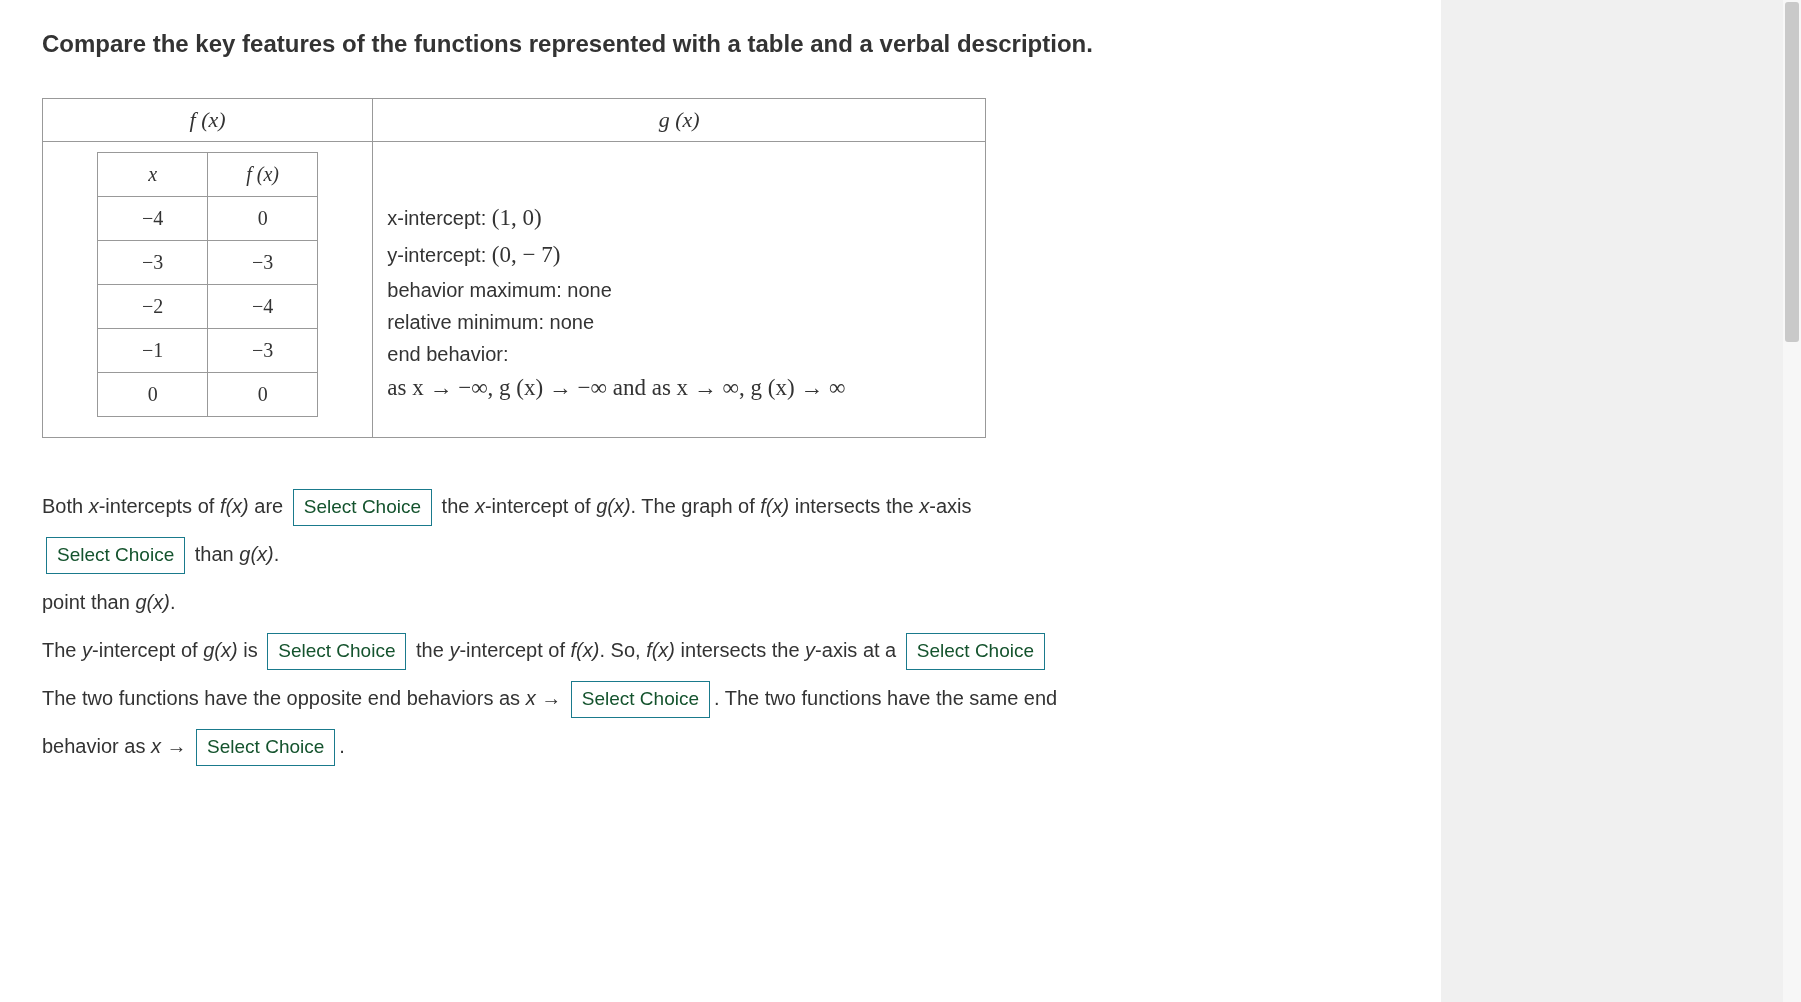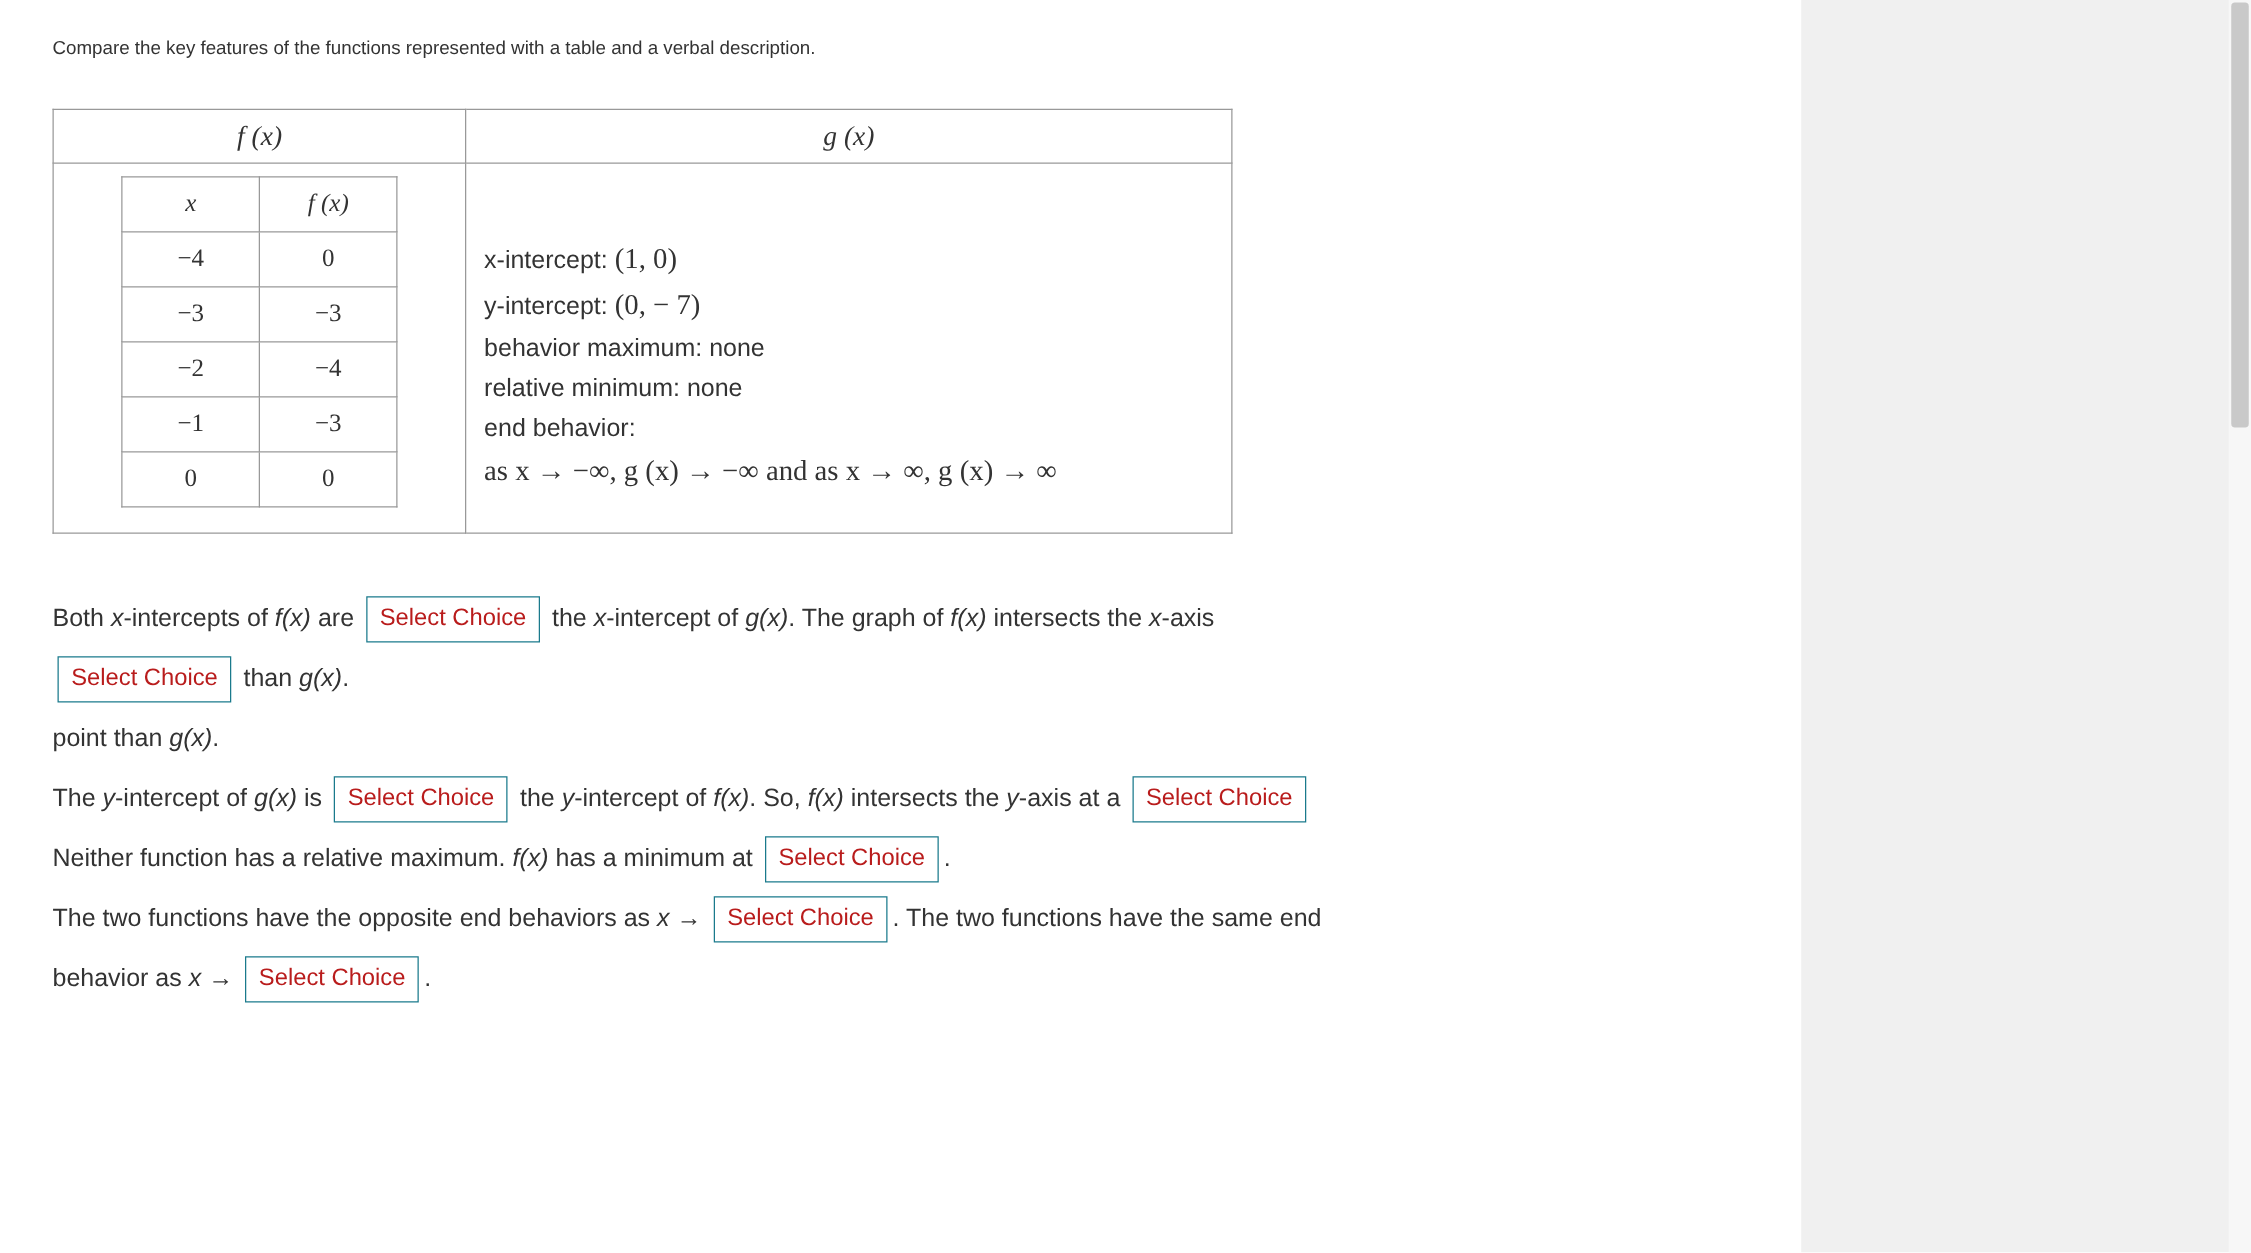--- a/index.html
+++ b/index.html
@@ -10,24 +10,24 @@
     width: 1801px;
     height: 1002px;
     position: relative;
   }
   .content {
     padding: 30px 42px;
     width: 1440px;
     font-size: 20px;
   }
   .prompt {
-    font-size: 15px;
+    font-size: 24px;
     color: #333;
     margin-bottom: 40px;
-    font-weight: 400;
+    font-weight: 700;
   }
   .comparison-table {
     border-collapse: collapse;
     width: 944px;
     margin-bottom: 45px;
   }
   .comparison-table > tbody > tr > td,
   .comparison-table > thead > tr > th {
     border: 1px solid #999;
     vertical-align: top;
@@ -68,21 +68,21 @@
   .answer-area {
     font-size: 20px;
     line-height: 2.3;
   }
   .answer-area p { margin-bottom: 2px; }
   .it { }
   .fn { font-style: italic; font-family: inherit; }
   .select-choice {
     display: inline-block;
     border: 1.5px solid #1a7a8c;
-    color: #b91c1c;
+    color: #14532d;
     padding: 4px 10px;
     font-size: 19px;
     line-height: 1.4;
     vertical-align: middle;
     background: #fff;
     cursor: pointer;
     margin: 0 4px;
   }
   .right-rail {
     position: absolute;
@@ -185,24 +185,20 @@
     <p>
       <span>point than </span><span class="fn">g(x)</span><span>.</span>
     </p>
     <p>
       <span>The </span><span class="fn">y</span><span>-intercept of </span><span class="fn">g(x)</span><span> is </span>
       <span class="select-choice">Select Choice</span>
       <span> the </span><span class="fn">y</span><span>-intercept of </span><span class="fn">f(x)</span><span>. So, </span><span class="fn">f(x)</span><span> intersects the </span><span class="fn">y</span><span>-axis at a </span>
       <span class="select-choice">Select Choice</span>
     </p>
     <p>
-      <span>Neither function has a relative maximum. </span><span class="fn">f(x)</span><span> has a minimum at </span>
-      <span class="select-choice">Select Choice</span><span>.</span>
-    </p>
-    <p>
       <span>The two functions have the opposite end behaviors as </span><span class="fn">x</span><span> → </span>
       <span class="select-choice">Select Choice</span><span>. The two functions have the same end</span>
     </p>
     <p>
       <span>behavior as </span><span class="fn">x</span><span> → </span>
       <span class="select-choice">Select Choice</span><span>.</span>
     </p>
   </div>
 
 </div>

